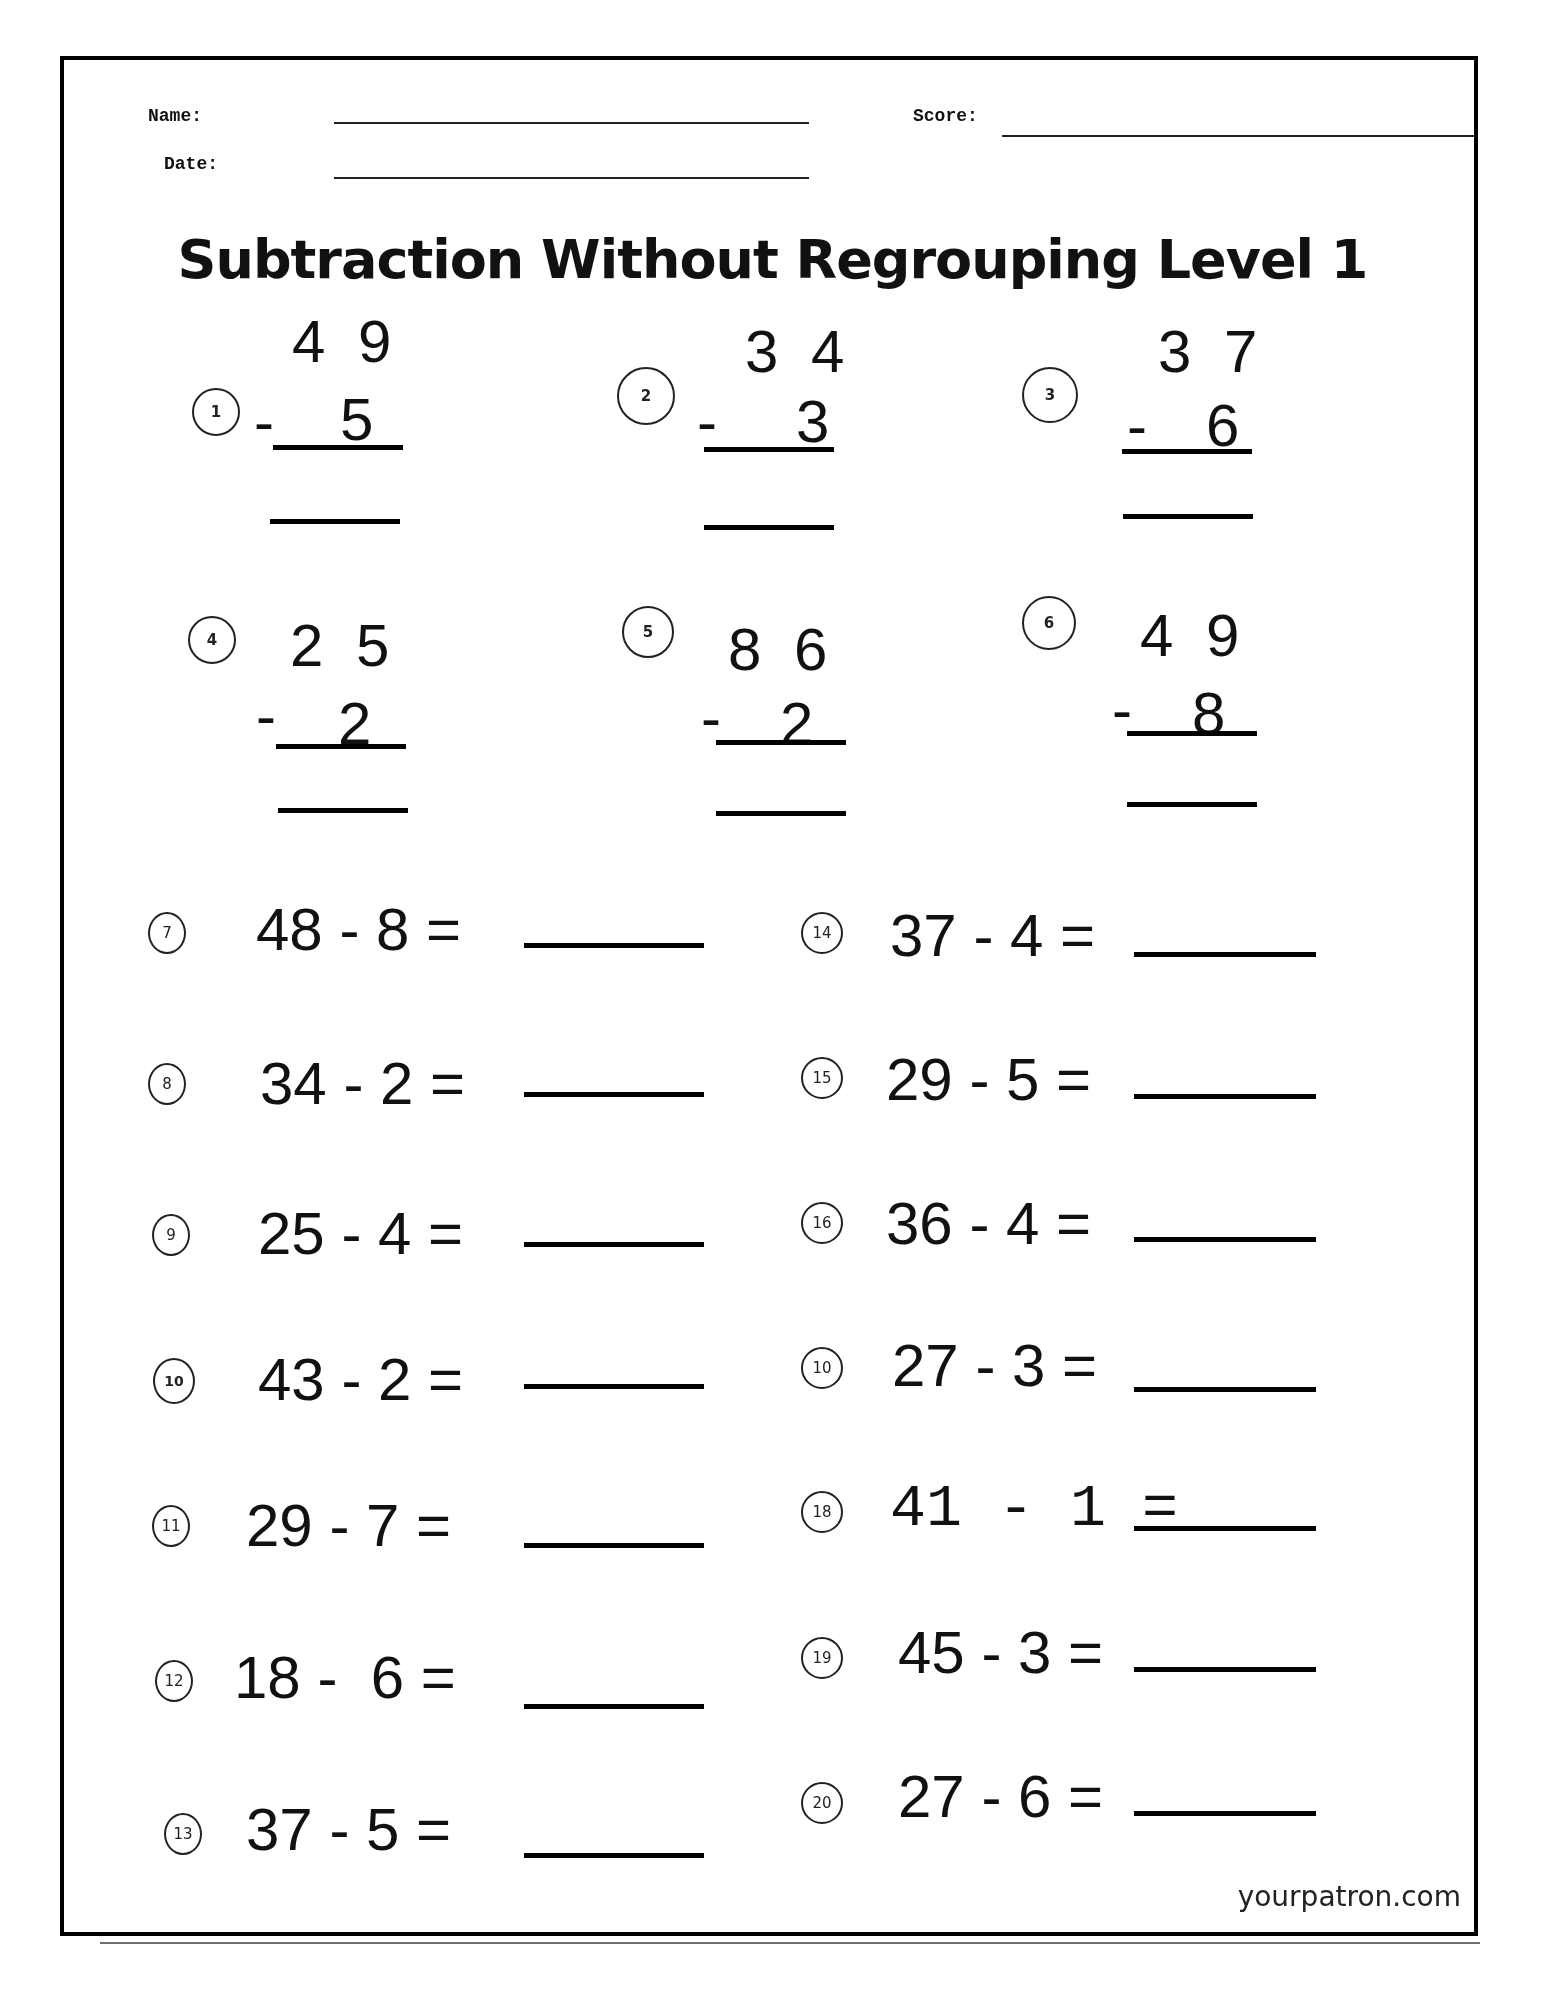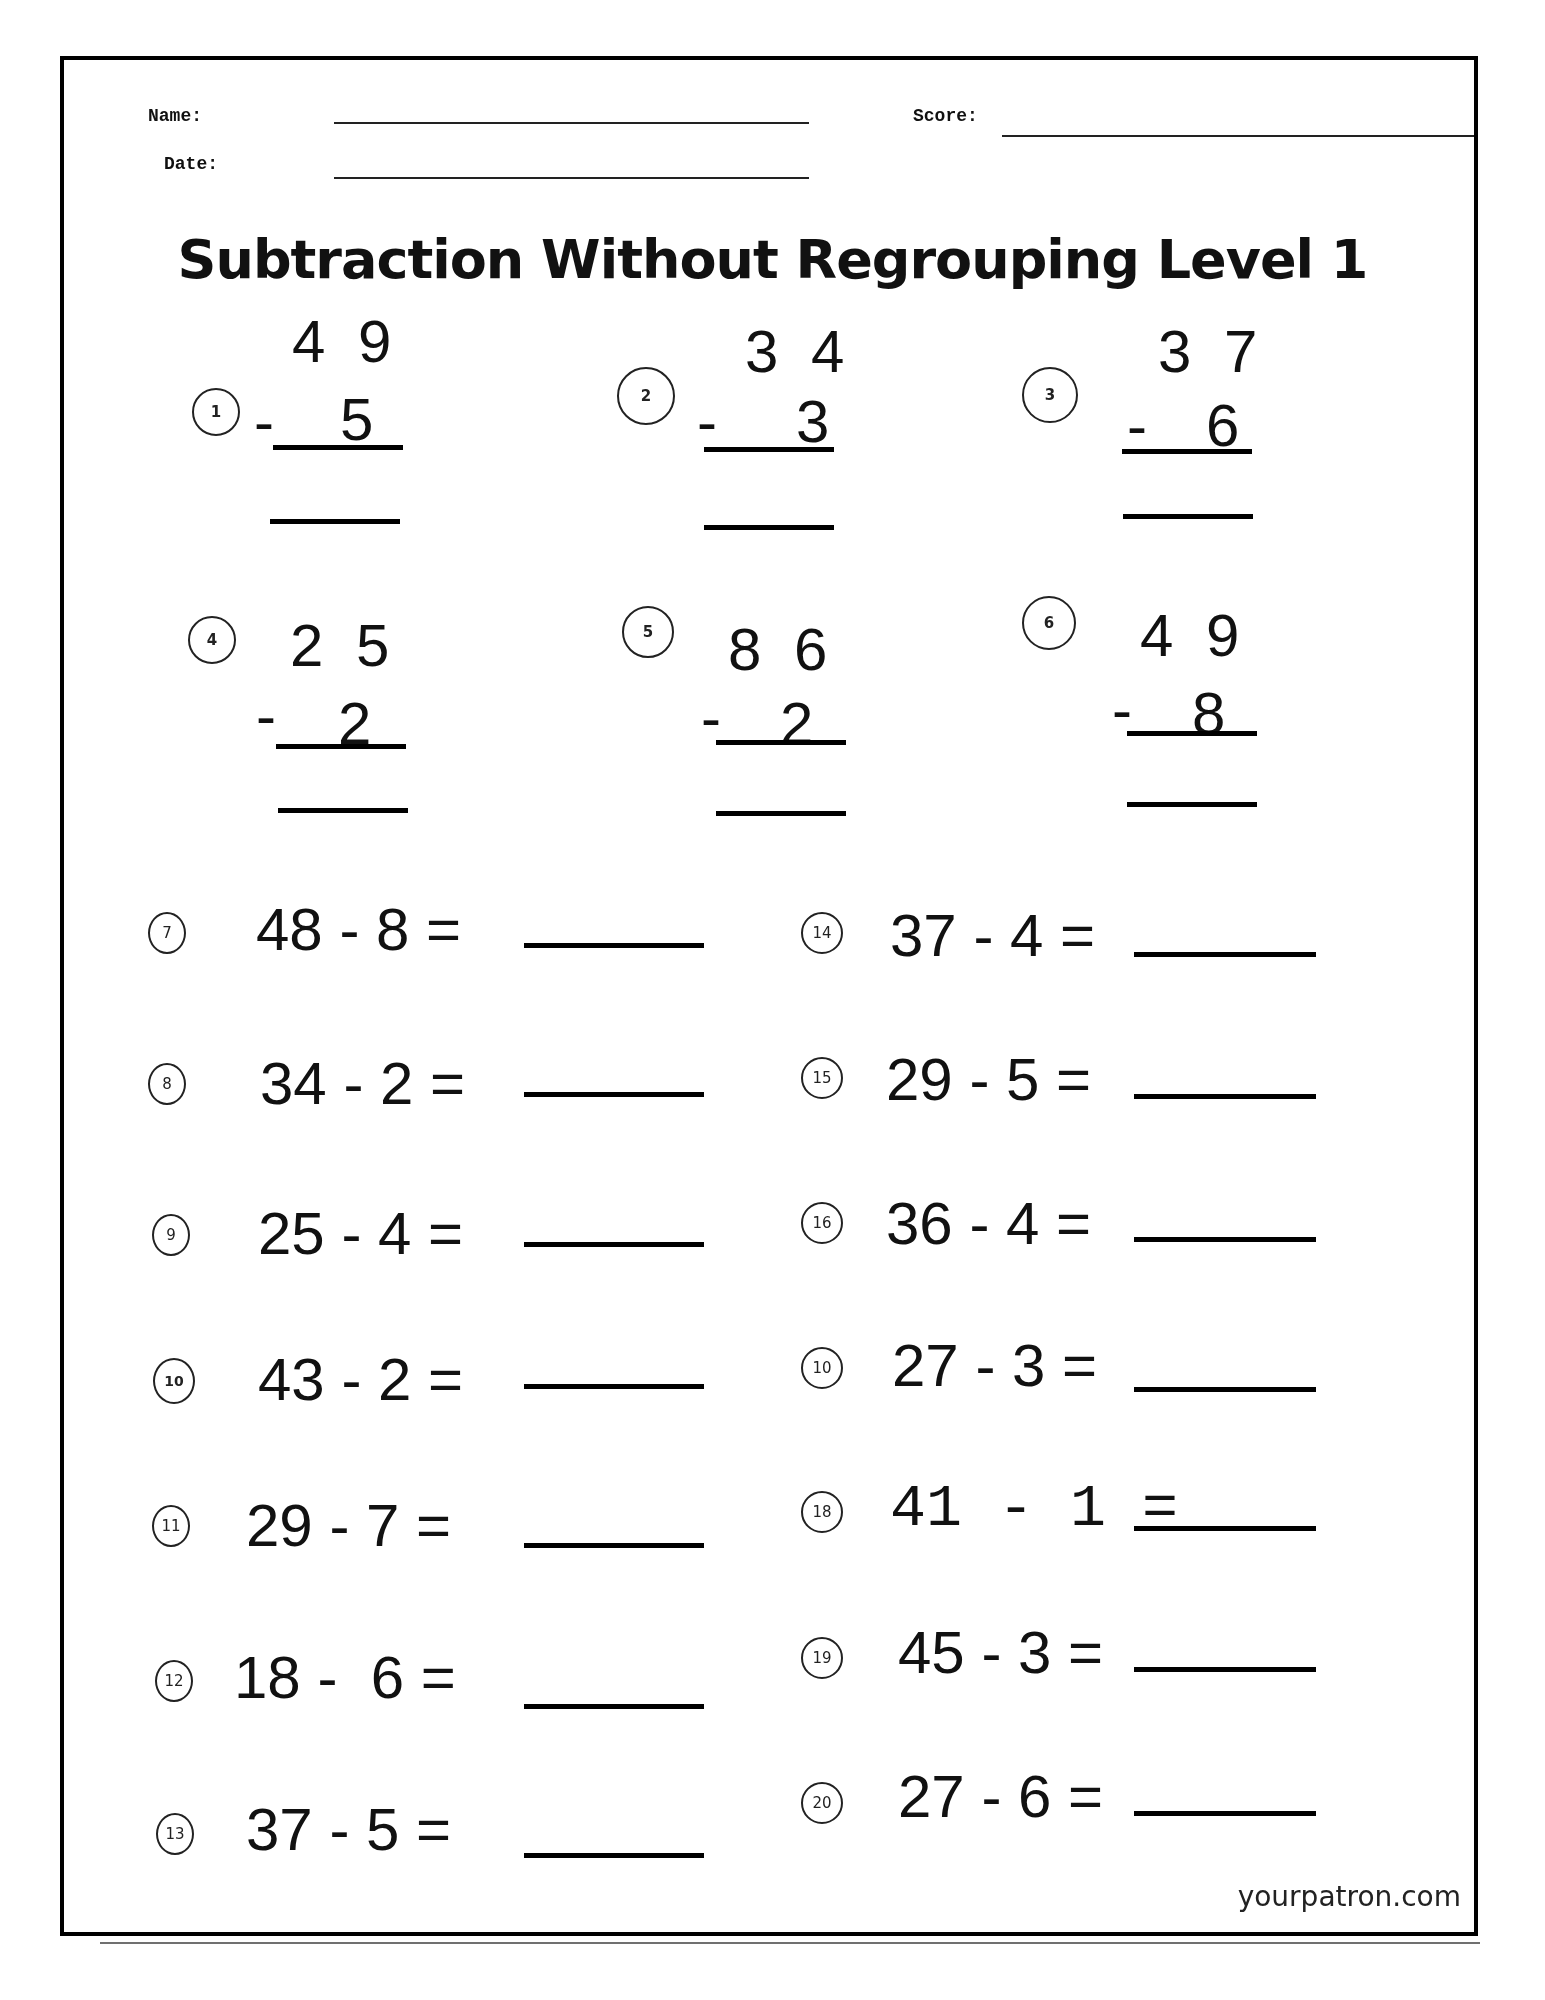--- a/index.html
+++ b/index.html
@@ -125,21 +125,21 @@
     <div class="badge thin" style="left:152px; top:1505px; width:38px; height:42px;">11</div>
     <div class="eq" style="left:246px; top:1496px;">29 - 7 =</div>
     <div class="uline" style="left:524px; top:1543px; width:180px;"></div>
   </div>
   <div>
     <div class="badge thin" style="left:155px; top:1660px; width:38px; height:42px;">12</div>
     <div class="eq" style="left:234px; top:1648px;">18 -  6 =</div>
     <div class="uline" style="left:524px; top:1704px; width:180px;"></div>
   </div>
   <div>
-    <div class="badge thin" style="left:156px; top:1813px; width:38px; height:42px;">13</div>
+    <div class="badge thin" style="left:164px; top:1813px; width:38px; height:42px;">13</div>
     <div class="eq" style="left:246px; top:1800px;">37 - 5 =</div>
     <div class="uline" style="left:524px; top:1853px; width:180px;"></div>
   </div>
 </div>
 
 <div>
   <div>
     <div class="badge thin" style="left:801px; top:912px; width:42px; height:42px;">14</div>
     <div class="eq" style="left:890px; top:906px;">37 - 4 =</div>
     <div class="uline" style="left:1134px; top:952px; width:182px;"></div>

